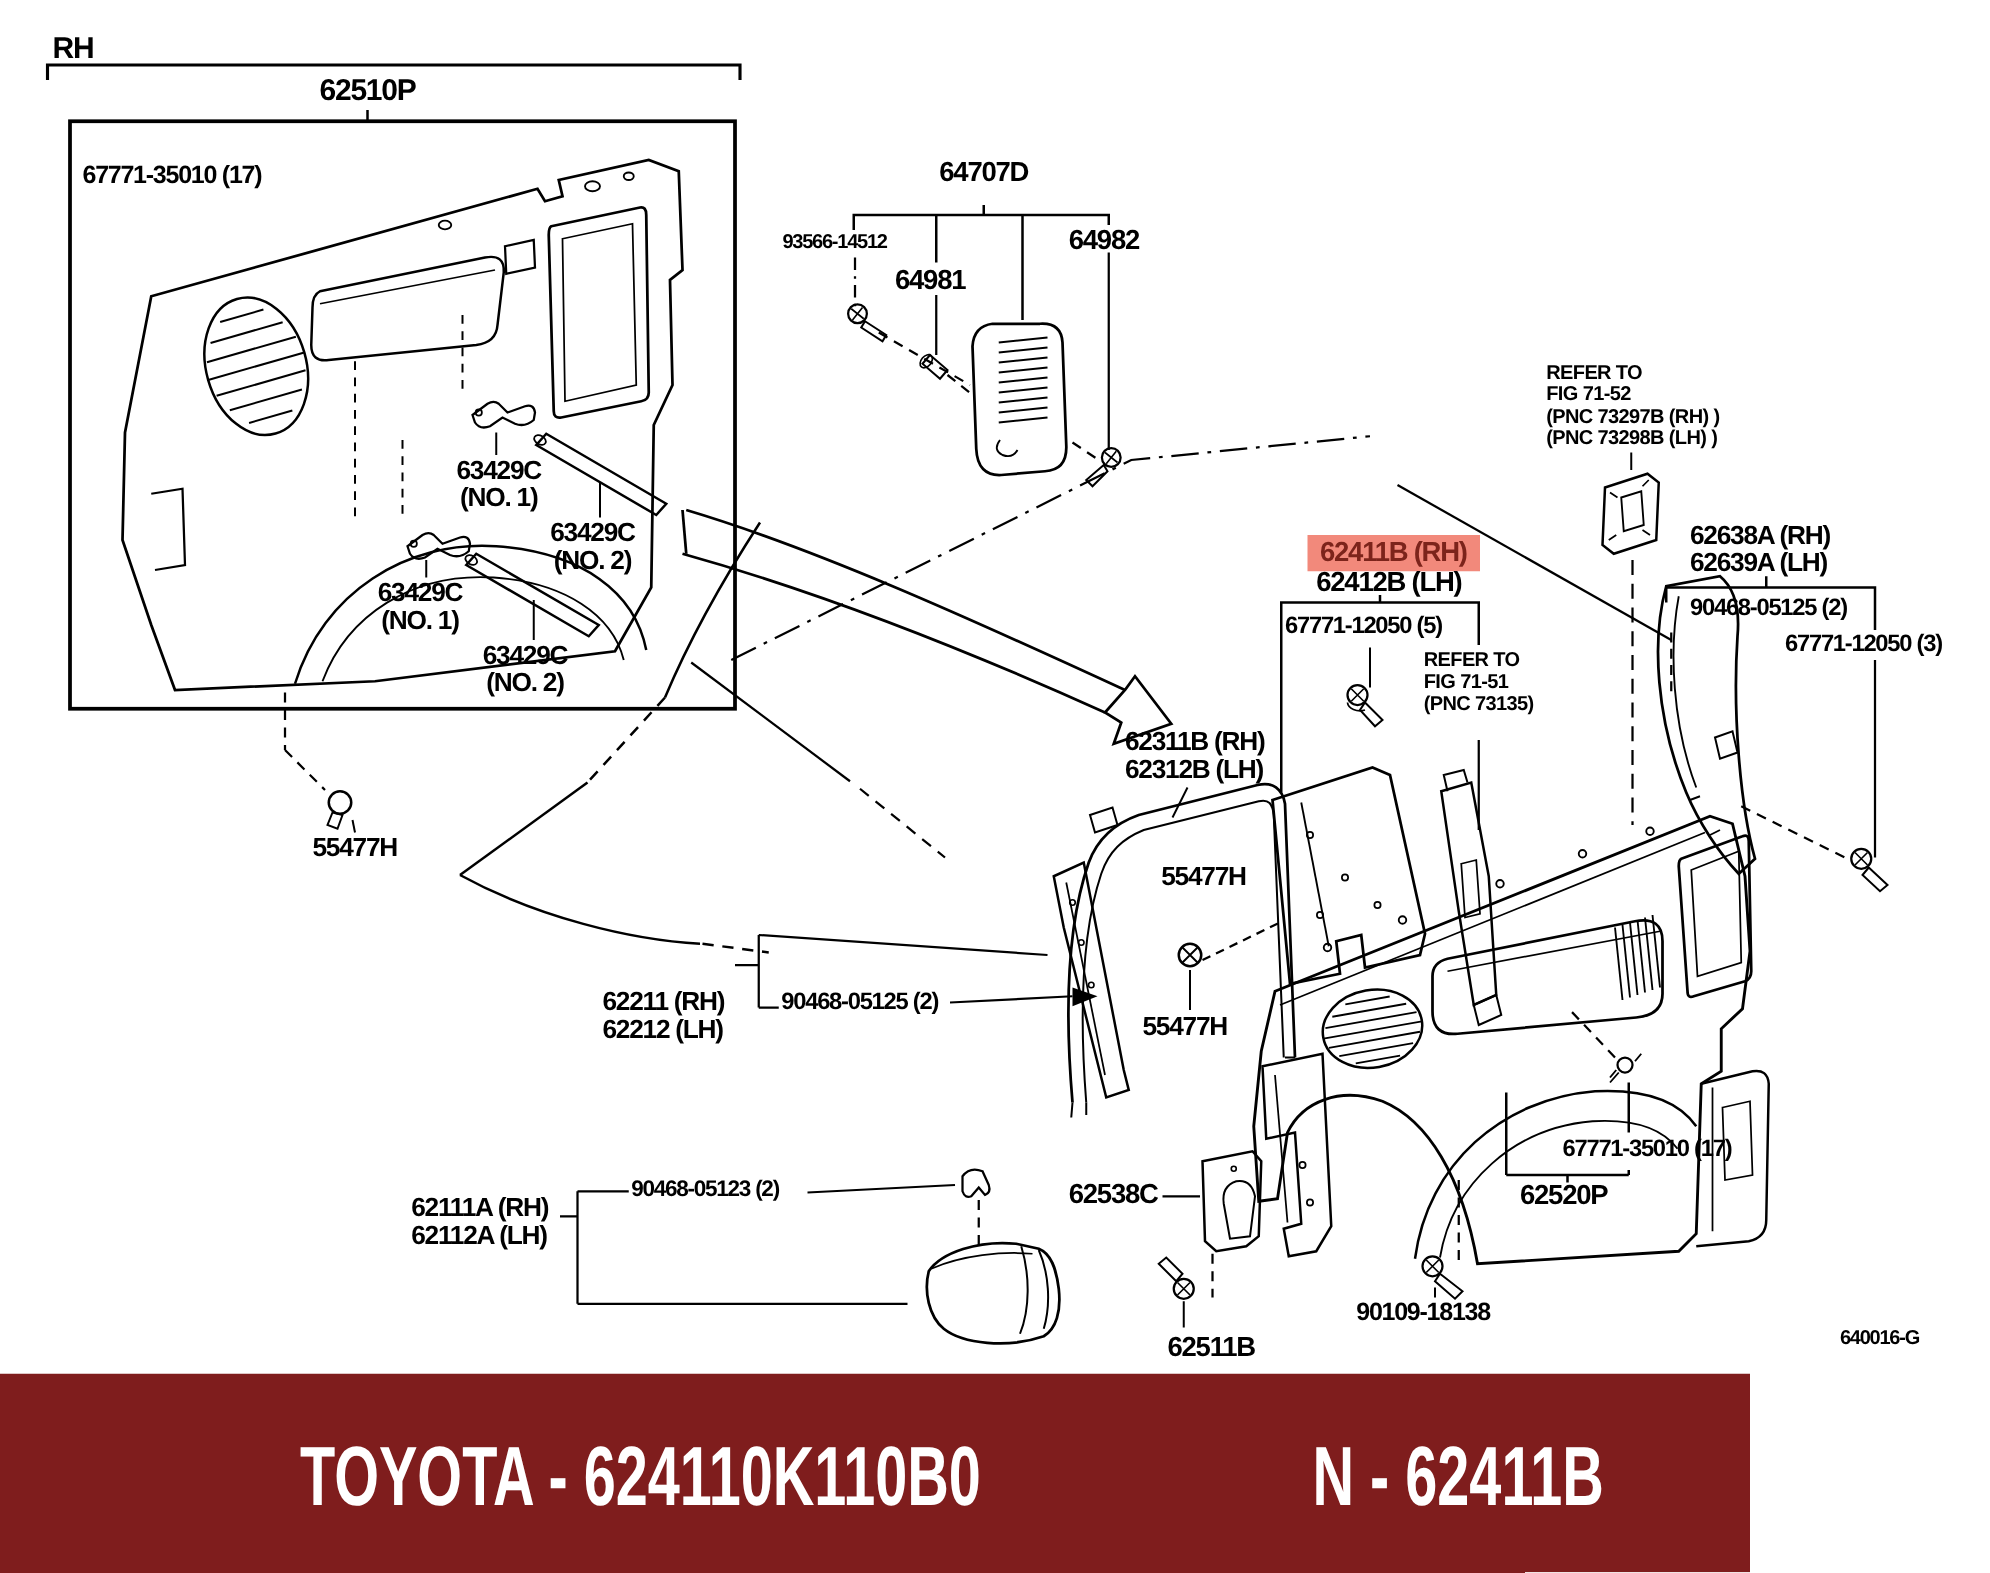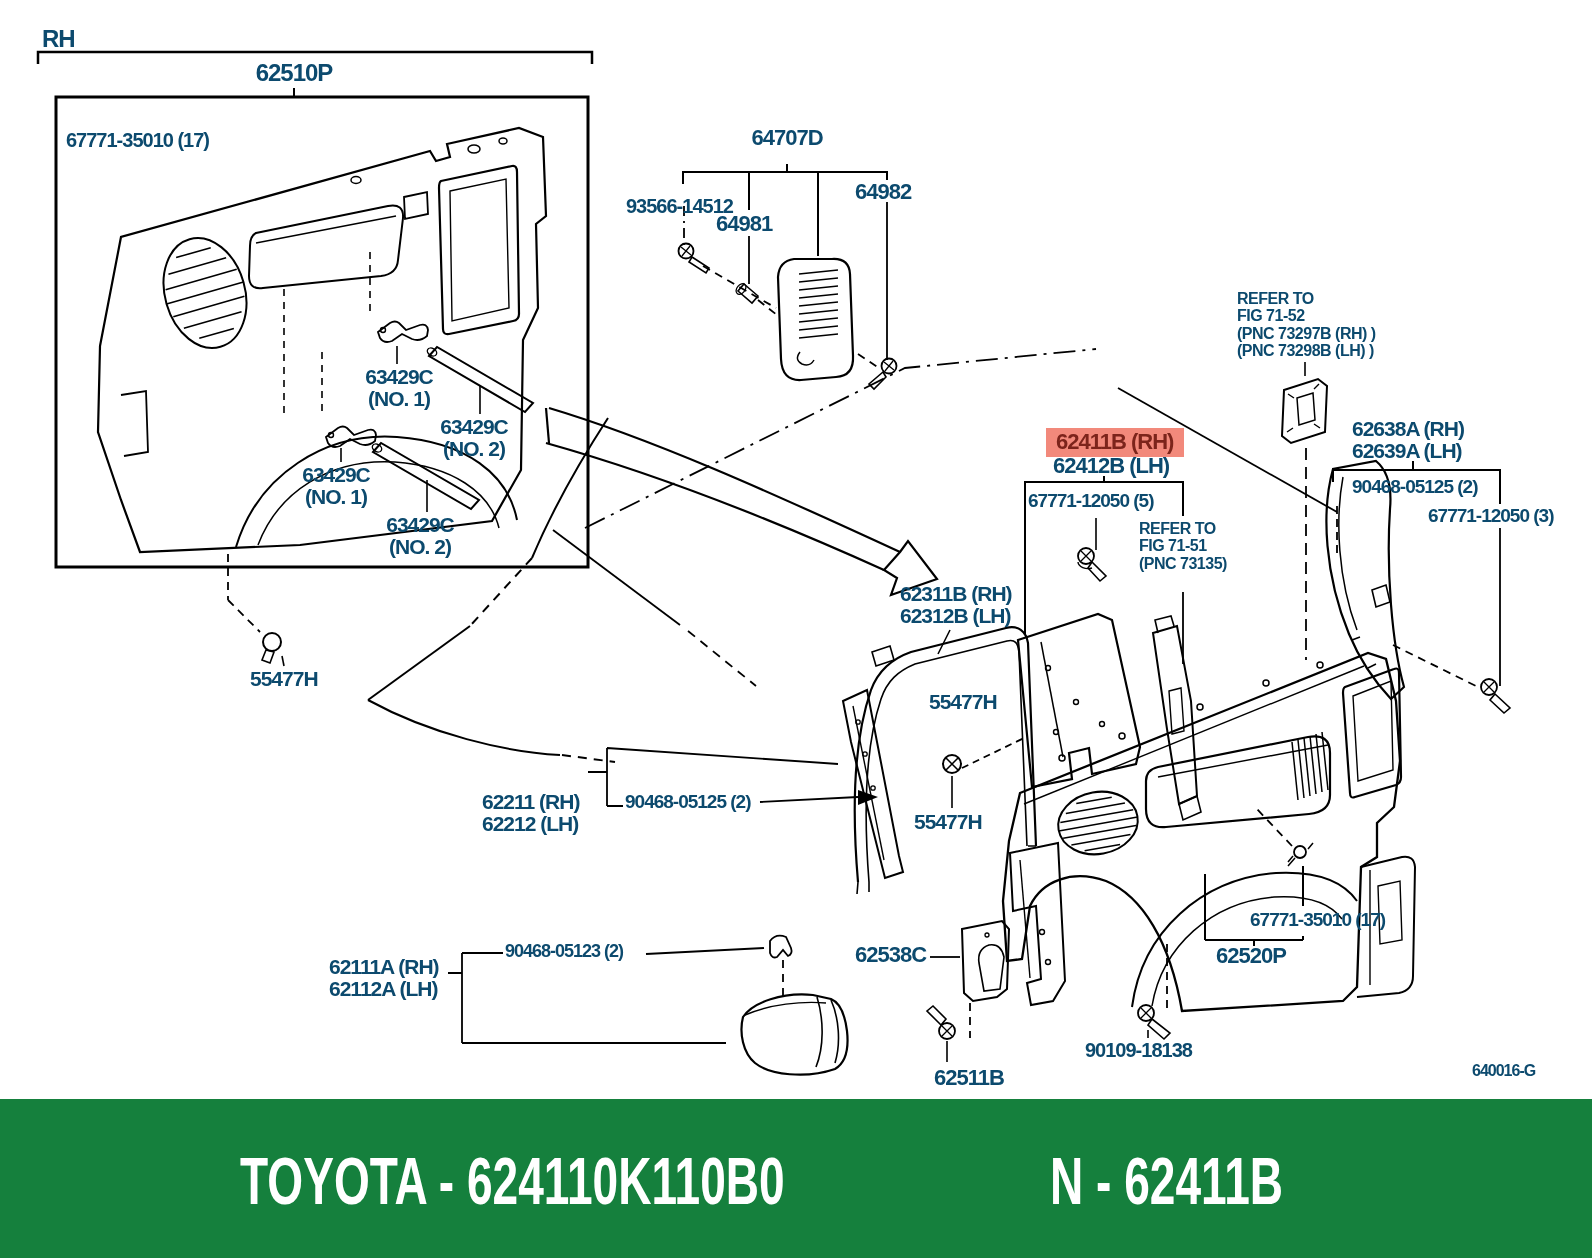--- a/index.html
+++ b/index.html
@@ -1,25 +1,25 @@
 <!DOCTYPE html>
 <html><head>
 <meta charset="utf-8">
 <style>
   html,body{margin:0;padding:0;background:#fff;}
   #stage{position:relative;width:1592px;height:1258px;background:#ffffff;overflow:hidden;
          font-family:"Liberation Sans",sans-serif;}
   #artwork{position:absolute;left:0;top:0;}
-  .lbl{position:absolute;font-family:"Liberation Sans",sans-serif;font-weight:bold;color:#0c4a6e;
+  .lbl{position:absolute;font-family:"Liberation Sans",sans-serif;font-weight:bold;color:#000000;
        white-space:pre-line;line-height:1.06;letter-spacing:-1px;}
   .ctr{text-align:center;}
   .sm{font-size:16px;letter-spacing:-0.5px;line-height:1.08;}
   .hl{position:absolute;background:#f2897b;}
   .hltxt{color:#7c241b;}
-  #footer{position:absolute;left:0;top:1099px;width:1592px;height:159px;background:#15803d;}
+  #footer{position:absolute;left:0;top:1099px;width:1368px;height:159px;background:#7f1d1d;padding-left:32px;}
   .ftxt{position:absolute;color:#ffffff;font-size:64px;font-weight:bold;
         font-family:"Liberation Sans",sans-serif;transform:scale(0.72,1.05);
         transform-origin:left center;white-space:nowrap;letter-spacing:0px;}
   svg .ln{stroke:#000;fill:none;}
 </style>
 </head>
 <body>
 
 <div id="stage">
 
@@ -286,21 +286,21 @@
   <div class="lbl ctr" style="left:349px;top:366px;width:100px;font-size:21px;">63429C
 (NO. 1)</div>
   <div class="lbl ctr" style="left:424px;top:416px;width:100px;font-size:21px;">63429C
 (NO. 2)</div>
   <div class="lbl ctr" style="left:286px;top:464px;width:100px;font-size:21px;">63429C
 (NO. 1)</div>
   <div class="lbl ctr" style="left:370px;top:514px;width:100px;font-size:21px;">63429C
 (NO. 2)</div>
   <div class="lbl" style="left:250px;top:668px;font-size:21px;">55477H</div>
   <div class="lbl ctr" style="left:737px;top:126px;width:100px;font-size:22px;">64707D</div>
-  <div class="lbl" style="left:626px;top:196px;font-size:20px;">93566-14512</div>
+  <div class="lbl" style="left:626px;top:186px;font-size:16px;">93566-14512</div>
   <div class="lbl" style="left:716px;top:212px;font-size:22px;">64981</div>
   <div class="lbl" style="left:855px;top:180px;font-size:22px;">64982</div>
   <div class="lbl sm" style="left:1237px;top:290px;">REFER TO
 FIG 71-52
 (PNC 73297B (RH) )
 (PNC 73298B (LH) )</div>
   <div class="lbl" style="left:1352px;top:418px;font-size:21px;">62638A (RH)
 62639A (LH)</div>
   <div class="lbl" style="left:1352px;top:477px;font-size:19px;">90468-05125 (2)</div>
   <div class="lbl" style="left:1428px;top:506px;font-size:19px;">67771-12050 (3)</div>

